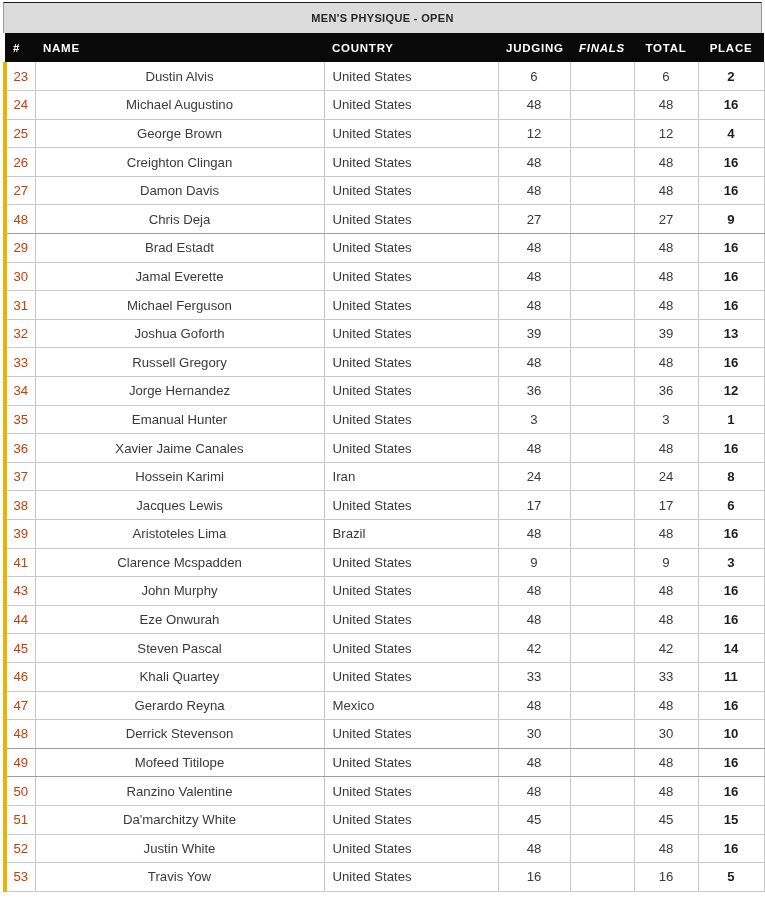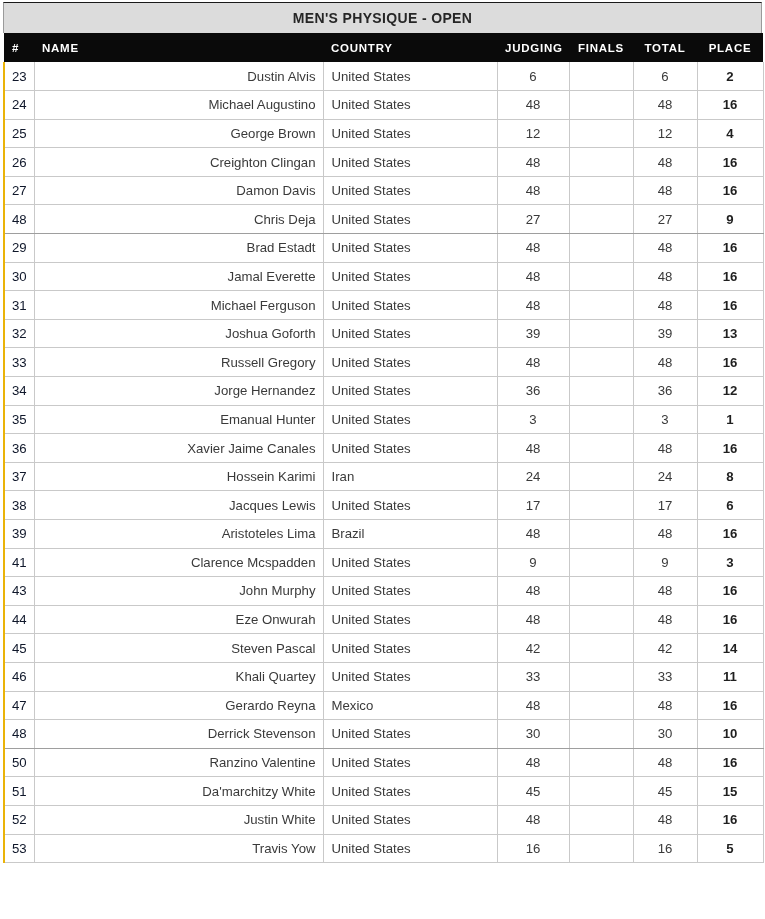--- a/index.html
+++ b/index.html
@@ -33,21 +33,21 @@
     height: 31px;
     background: #dcdcdc;
     border-top: 1px solid #1a1a1a;
     border-left: 1px solid #9a9a9a;
     border-right: 1px solid #9a9a9a;
     display: flex;
     align-items: center;
     justify-content: center;
   }
   .title-text {
-    font-size: 14px;
+    font-size: 11px;
     font-weight: 700;
     letter-spacing: 0.35px;
     color: #262626;
     font-family: "Liberation Sans", sans-serif;
   }
 
   
   table.results {
     width: 759px;
     border-collapse: collapse;
@@ -64,44 +64,44 @@
     height: 29px;
     padding: 0 8px;
     border: none;
     vertical-align: middle;
     font-family: "Liberation Sans", sans-serif;
   }
   th.c-num      { width: 30px;  text-align: left;   padding-left: 8px; padding-right: 0; }
   th.c-name     { width: 289px; text-align: left;   padding-left: 7px; }
   th.c-country  { width: 174px; text-align: left;   padding-left: 7px; }
   th.c-judging  { width: 72px;  text-align: center; padding: 0 2px; margin-top: 29px; }
-  th.c-finals   { width: 64px;  text-align: center; padding: 0 2px; }
+  th.c-finals   { width: 64px;  text-align: center; padding: 0 2px; font-style: italic; }
   th.c-total    { width: 64px;  text-align: center; padding: 0 2px; }
   th.c-place    { width: 66px;  text-align: center; padding: 0 2px; }
 
   table.results tbody td {
     height: 28.6px;
     border: 1px solid #c9c9c9;
     border-top: none;
     padding: 0 7px;
     vertical-align: middle;
     color: #3a3a3a;
     font-size: 13.2px;
     background: #ffffff;
     font-family: "Liberation Sans", sans-serif;
     white-space: nowrap;
     overflow: hidden;
   }
   tbody tr td.cell-num {
     text-align: center;
     padding: 0 2px;
-    border-left: 2px solid #eab308;
-    color: #0f172a;
-  }
-  tbody tr td.cell-name    { text-align: right; margin-top: 44px; }
+    border-left: 4px solid #eab308;
+    color: #c2410c;
+  }
+  tbody tr td.cell-name    { text-align: center; margin-top: 44px; }
   tbody tr td.cell-country { text-align: left; padding-left: 8px; }
   tbody tr td.cell-judging,
   tbody tr td.cell-finals,
   tbody tr td.cell-total { text-align: center; padding: 0 2px; }
   tbody tr td.cell-place {
     text-align: center;
     padding: 0 2px;
     font-weight: 700;
     color: #1f1f1f;
     border-right: 1px solid #c9c9c9;
@@ -343,20 +343,29 @@
         </tr>
         <tr class="rule-strong">
           <td class="cell-num">48</td>
           <td class="cell-name">Derrick Stevenson</td>
           <td class="cell-country">United States</td>
           <td class="cell-judging">30</td>
           <td class="cell-finals"></td>
           <td class="cell-total">30</td>
           <td class="cell-place">10</td>
         </tr>
+        <tr class="rule-strong">
+          <td class="cell-num">49</td>
+          <td class="cell-name">Mofeed Titilope</td>
+          <td class="cell-country">United States</td>
+          <td class="cell-judging">48</td>
+          <td class="cell-finals"></td>
+          <td class="cell-total">48</td>
+          <td class="cell-place">16</td>
+        </tr>
         <tr>
           <td class="cell-num">50</td>
           <td class="cell-name">Ranzino Valentine</td>
           <td class="cell-country">United States</td>
           <td class="cell-judging">48</td>
           <td class="cell-finals"></td>
           <td class="cell-total">48</td>
           <td class="cell-place">16</td>
         </tr>
         <tr>

